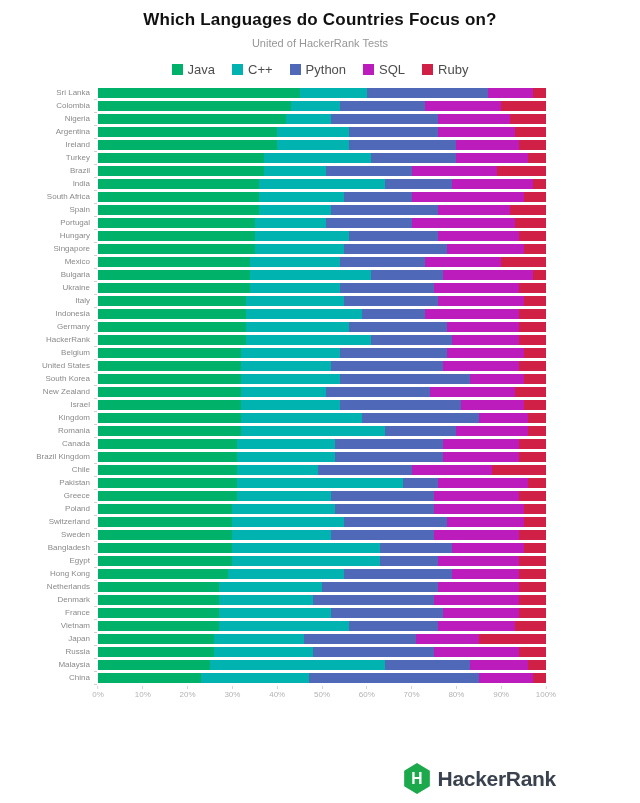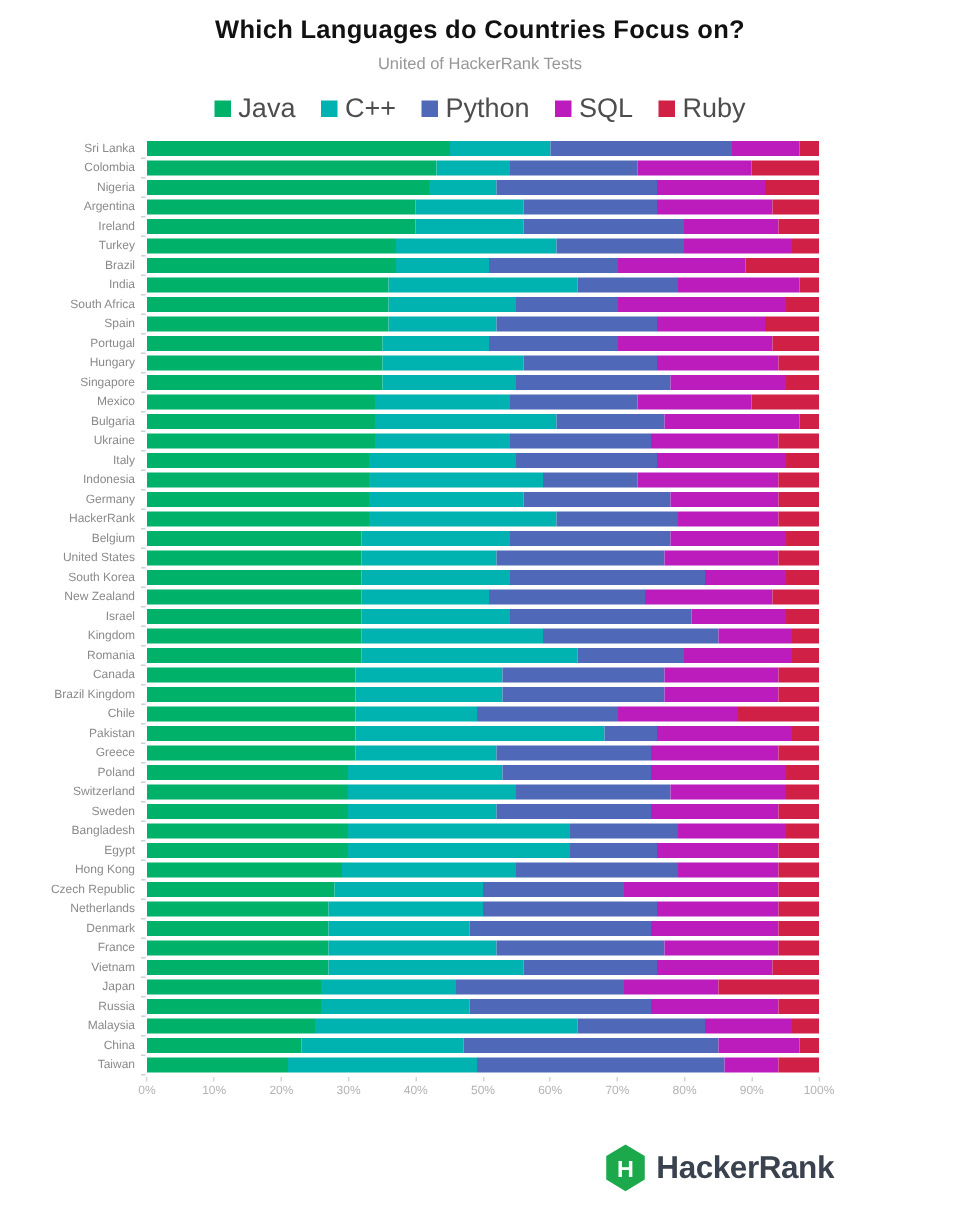--- a/index.html
+++ b/index.html
@@ -20,21 +20,21 @@
     margin-top:7px;
     text-align:center;
     font-size:11px;color:#979797;
   }
   .legend{
     margin-top:13px;
     display:flex;justify-content:center;align-items:center;gap:17px;
   }
   .legend-item{display:flex;align-items:center;gap:5px;}
   .legend-swatch{width:11px;height:11px;display:inline-block;}
-  .legend-label{font-size:18px;color:#4d4d4d;}
+  .legend-label{font-size:13px;color:#4d4d4d;}
   .chart{margin-top:9px;}
   .row{
     position:relative;
     height:13px;
     display:flex;align-items:center;
   }
   .row-label{
     width:90px;
     text-align:right;
     padding-right:8px;
@@ -521,31 +521,20 @@
           <span class="row-tick"></span>
           <div class="bar">
             <div class="seg" title="Hong Kong — Java: 29%" style="width: 29%; background: rgb(0, 177, 106);"></div>
             <div class="seg" title="Hong Kong — C++: 26%" style="width: 26%; background: rgb(0, 178, 176);"></div>
             <div class="seg" title="Hong Kong — Python: 24%" style="width: 24%; background: rgb(79, 105, 184);"></div>
             <div class="seg" title="Hong Kong — SQL: 15%" style="width: 15%; background: rgb(187, 28, 187);"></div>
             <div class="seg" title="Hong Kong — Ruby: 6%" style="width: 6%; background: rgb(209, 32, 69);"></div>
           </div>
         </div>
         <div class="row">
-          <div class="row-label">Czech Republic</div>
-          <span class="row-tick"></span>
-          <div class="bar">
-            <div class="seg" title="Czech Republic — Java: 28%" style="width: 28%; background: rgb(0, 177, 106);"></div>
-            <div class="seg" title="Czech Republic — C++: 22%" style="width: 22%; background: rgb(0, 178, 176);"></div>
-            <div class="seg" title="Czech Republic — Python: 21%" style="width: 21%; background: rgb(79, 105, 184);"></div>
-            <div class="seg" title="Czech Republic — SQL: 23%" style="width: 23%; background: rgb(187, 28, 187);"></div>
-            <div class="seg" title="Czech Republic — Ruby: 6%" style="width: 6%; background: rgb(209, 32, 69);"></div>
-          </div>
-        </div>
-        <div class="row">
           <div class="row-label">Netherlands</div>
           <span class="row-tick"></span>
           <div class="bar">
             <div class="seg" title="Netherlands — Java: 27%" style="width: 27%; background: rgb(0, 177, 106);"></div>
             <div class="seg" title="Netherlands — C++: 23%" style="width: 23%; background: rgb(0, 178, 176);"></div>
             <div class="seg" title="Netherlands — Python: 26%" style="width: 26%; background: rgb(79, 105, 184);"></div>
             <div class="seg" title="Netherlands — SQL: 18%" style="width: 18%; background: rgb(187, 28, 187);"></div>
             <div class="seg" title="Netherlands — Ruby: 6%" style="width: 6%; background: rgb(209, 32, 69);"></div>
           </div>
         </div>
@@ -617,31 +606,20 @@
         </div>
         <div class="row">
           <div class="row-label">China</div>
           <span class="row-tick"></span>
           <div class="bar">
             <div class="seg" title="China — Java: 23%" style="width: 23%; background: rgb(0, 177, 106);"></div>
             <div class="seg" title="China — C++: 24%" style="width: 24%; background: rgb(0, 178, 176);"></div>
             <div class="seg" title="China — Python: 38%" style="width: 38%; background: rgb(79, 105, 184);"></div>
             <div class="seg" title="China — SQL: 12%" style="width: 12%; background: rgb(187, 28, 187);"></div>
             <div class="seg" title="China — Ruby: 3%" style="width: 3%; background: rgb(209, 32, 69);"></div>
-          </div>
-        </div>
-        <div class="row">
-          <div class="row-label">Taiwan</div>
-          <span class="row-tick"></span>
-          <div class="bar">
-            <div class="seg" title="Taiwan — Java: 21%" style="width: 21%; background: rgb(0, 177, 106);"></div>
-            <div class="seg" title="Taiwan — C++: 28%" style="width: 28%; background: rgb(0, 178, 176);"></div>
-            <div class="seg" title="Taiwan — Python: 37%" style="width: 37%; background: rgb(79, 105, 184);"></div>
-            <div class="seg" title="Taiwan — SQL: 8%" style="width: 8%; background: rgb(187, 28, 187);"></div>
-            <div class="seg" title="Taiwan — Ruby: 6%" style="width: 6%; background: rgb(209, 32, 69);"></div>
           </div>
         </div>
       </div>
     <div class="axis" id="axis">
         <span class="axis-tick" style="left: 0%;"><i></i>0%</span>
         <span class="axis-tick" style="left: 10%;"><i></i>10%</span>
         <span class="axis-tick" style="left: 20%;"><i></i>20%</span>
         <span class="axis-tick" style="left: 30%;"><i></i>30%</span>
         <span class="axis-tick" style="left: 40%;"><i></i>40%</span>
         <span class="axis-tick" style="left: 50%;"><i></i>50%</span>

